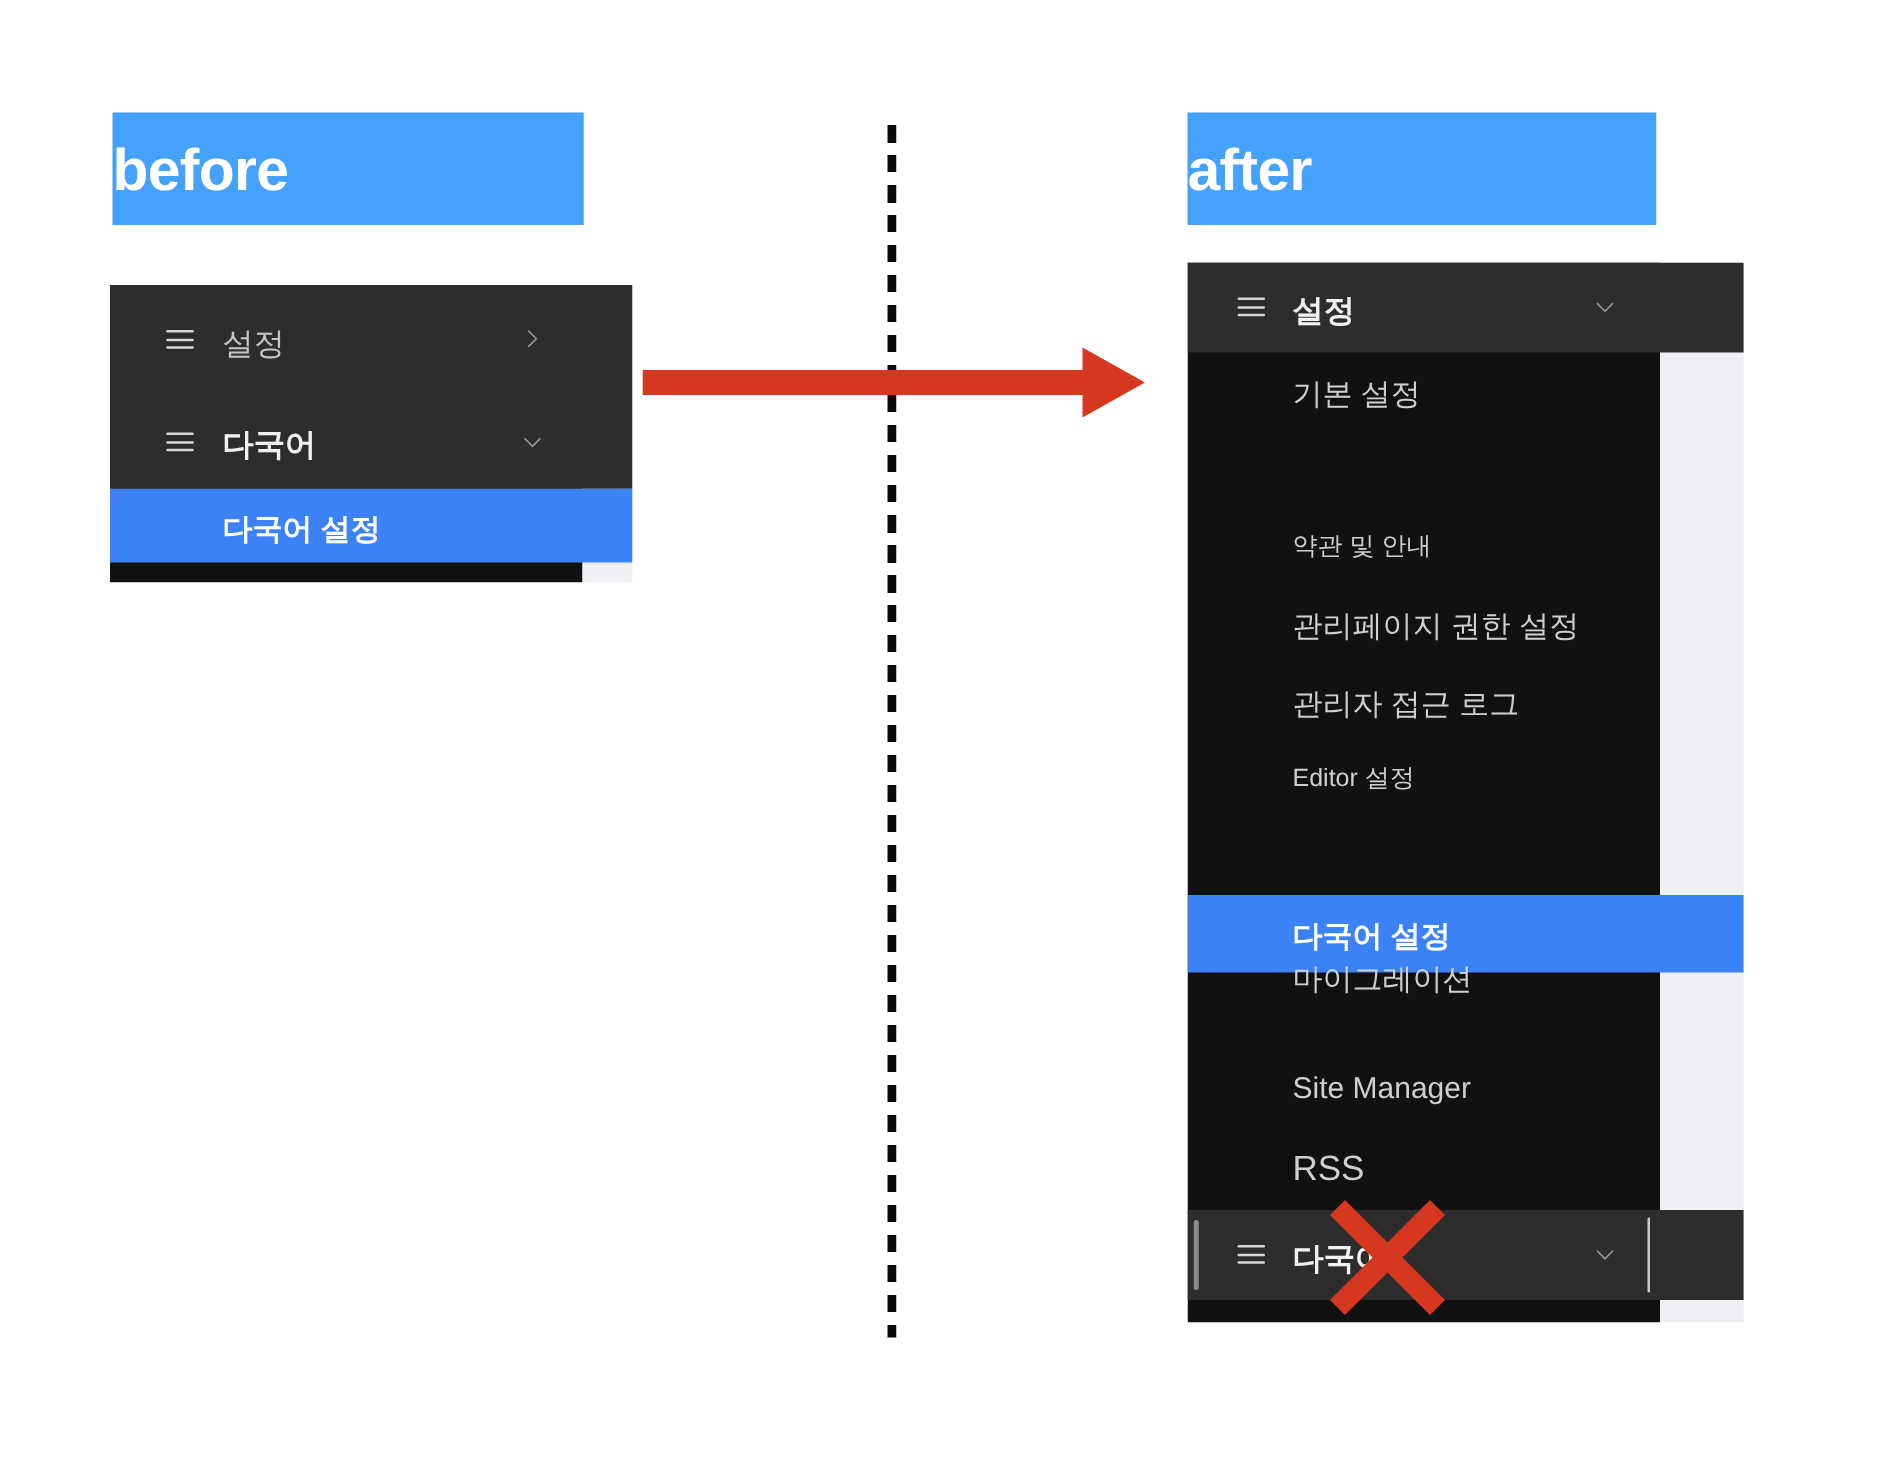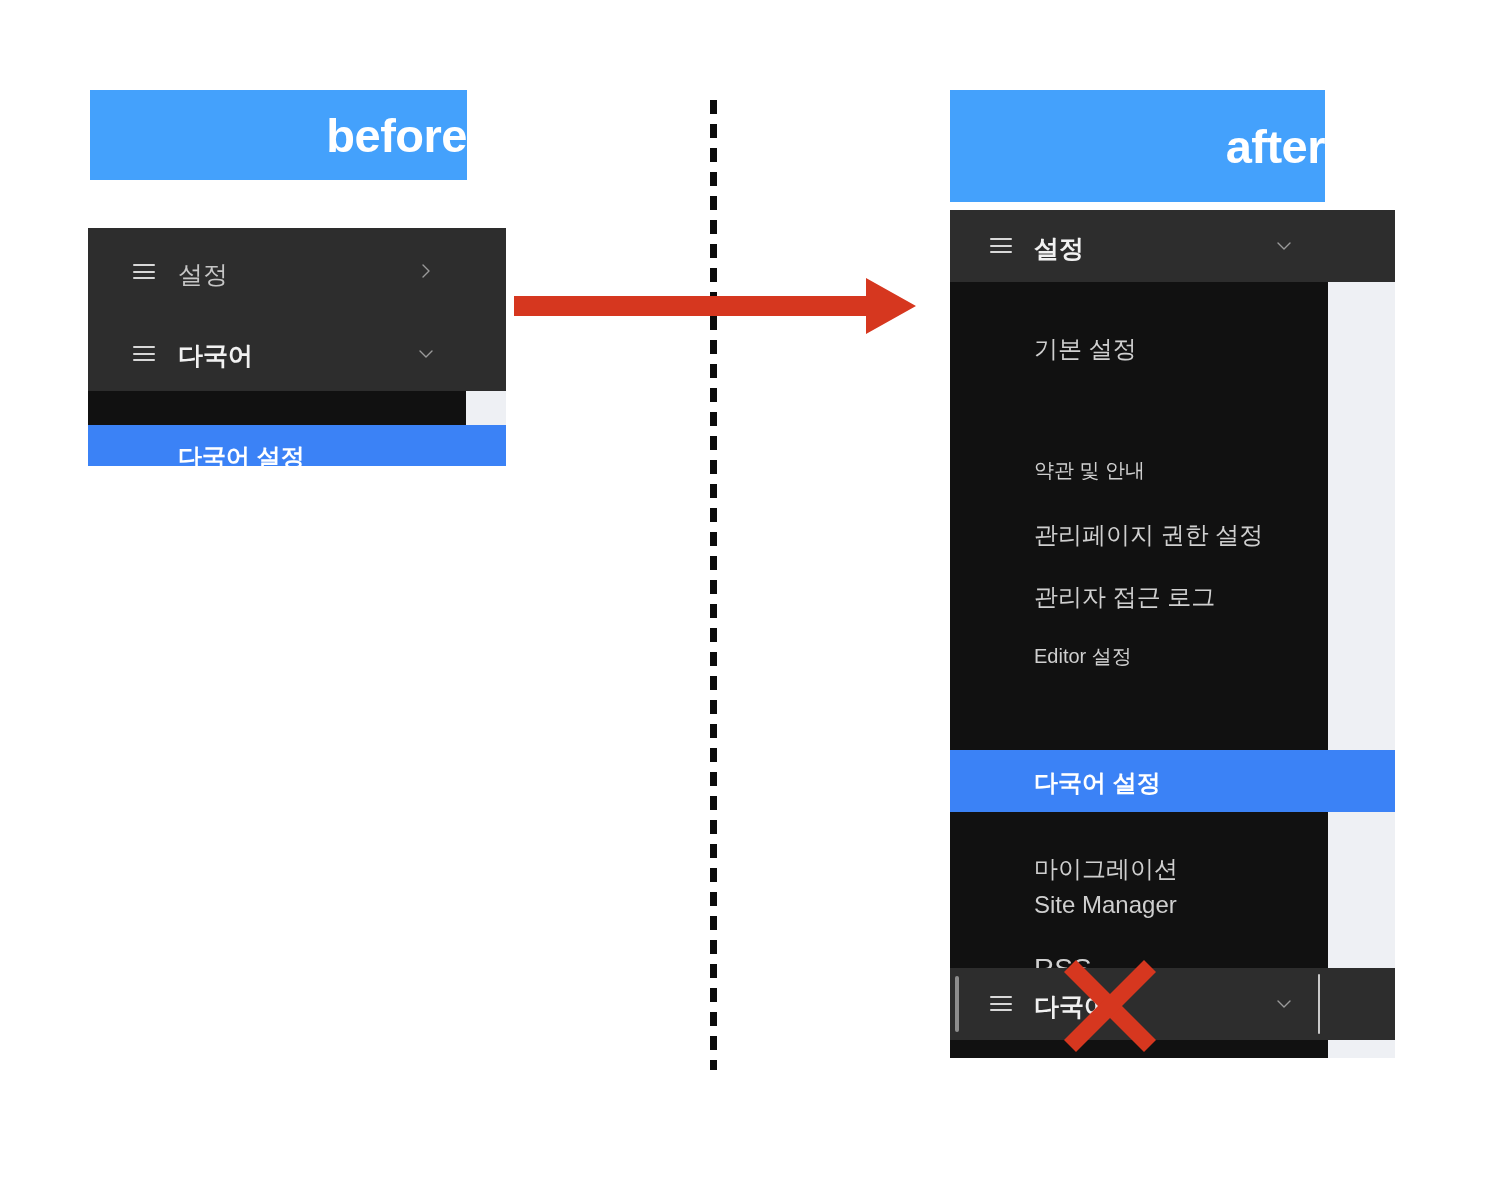--- a/index.html
+++ b/index.html
@@ -21,31 +21,31 @@
     width: 1506px;
     height: 1184px;
   }
 
   
   .banner {
     position: absolute;
     background: #44a1fc;
     display: flex;
     align-items: center;
-    justify-content: flex-end;
+    justify-content: flex-start;
   }
   .banner-label {
     color: #ffffff;
     font-size: 47px;
     font-weight: bold;
     letter-spacing: -0.5px;
     line-height: 1;
   }
   #banner-before { left: 90px; top: 90px; width: 377px; height: 90px; }
-  #banner-after  { left: 950px; top: 90px; width: 375px; height: 112px; }
+  #banner-after  { left: 950px; top: 90px; width: 375px; height: 90px; }
 
   
   .panel {
     position: absolute;
     overflow: hidden;
   }
   .panel-gutter {
     position: absolute;
     top: 0;
     background: #eef0f4;
@@ -69,21 +69,20 @@
     right: 0;
     display: flex;
     align-items: center;
     box-sizing: border-box;
   }
   .menu-row.group {
     background: #2d2d2d;
   }
   .menu-row.child {
     background: transparent;
-    margin-top: 34px;
   }
   .menu-row.child.active {
     background: #3b82f6;
   }
 
   .hamburger-icon {
     position: absolute;
     width: 22px;
     height: 15px;
     display: flex;
@@ -253,21 +252,21 @@
 
     <div class="menu-row child" style="top:382px;height:62px;">
       <span class="row-label" style="left:84px;top:17px;font-size:20px;">Editor 설정</span>
     </div>
 
 
     <div class="menu-row child active" style="top:506px;height:62px;">
       <span class="row-label" style="left:84px;top:17px;font-size:24px;">다국어 설정</span>
     </div>
 
-    <div class="menu-row child" style="top:592px;height:62px;">
+    <div class="menu-row child" style="top:540px;height:62px;">
       <span class="row-label" style="left:84px;top:17px;font-size:24px;">마이그레이션</span>
     </div>
 
     <div class="menu-row child" style="top:630px;height:62px;">
       <span class="row-label" style="left:84px;top:17px;font-size:24px;">Site Manager</span>
     </div>
 
     <div class="menu-row child" style="top:692px;height:62px;">
       <span class="row-label" style="left:84px;top:17px;font-size:28px;">RSS</span>
     </div>

